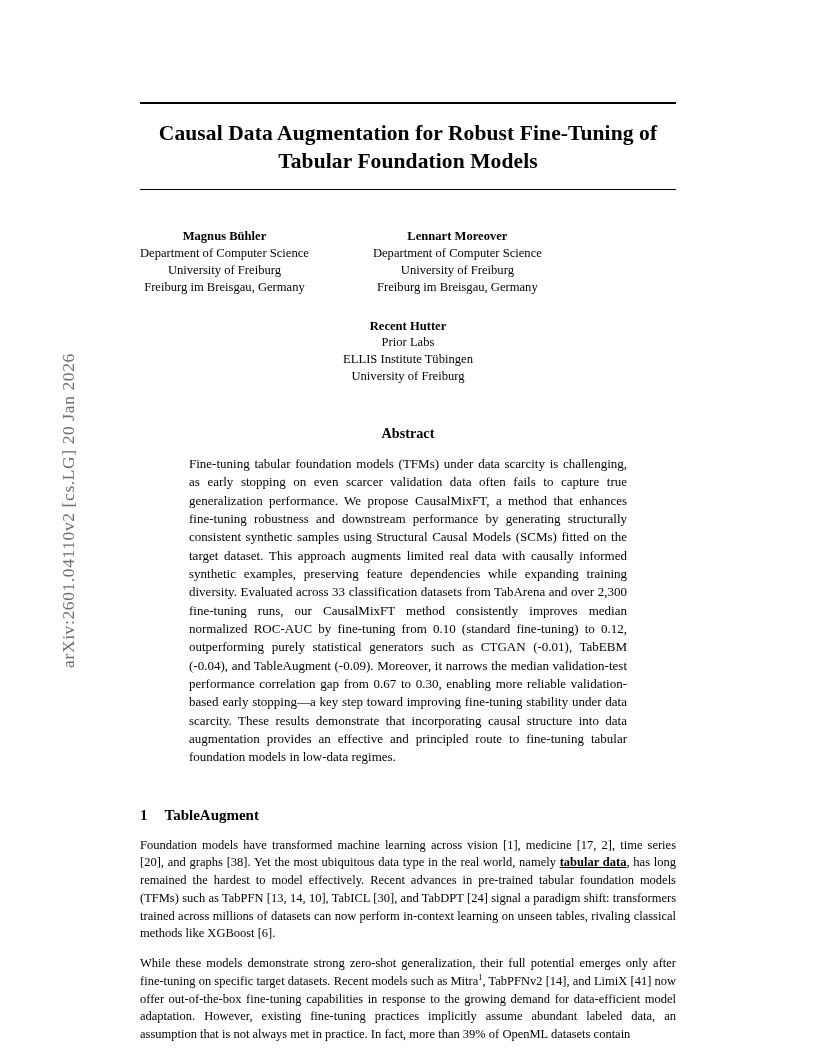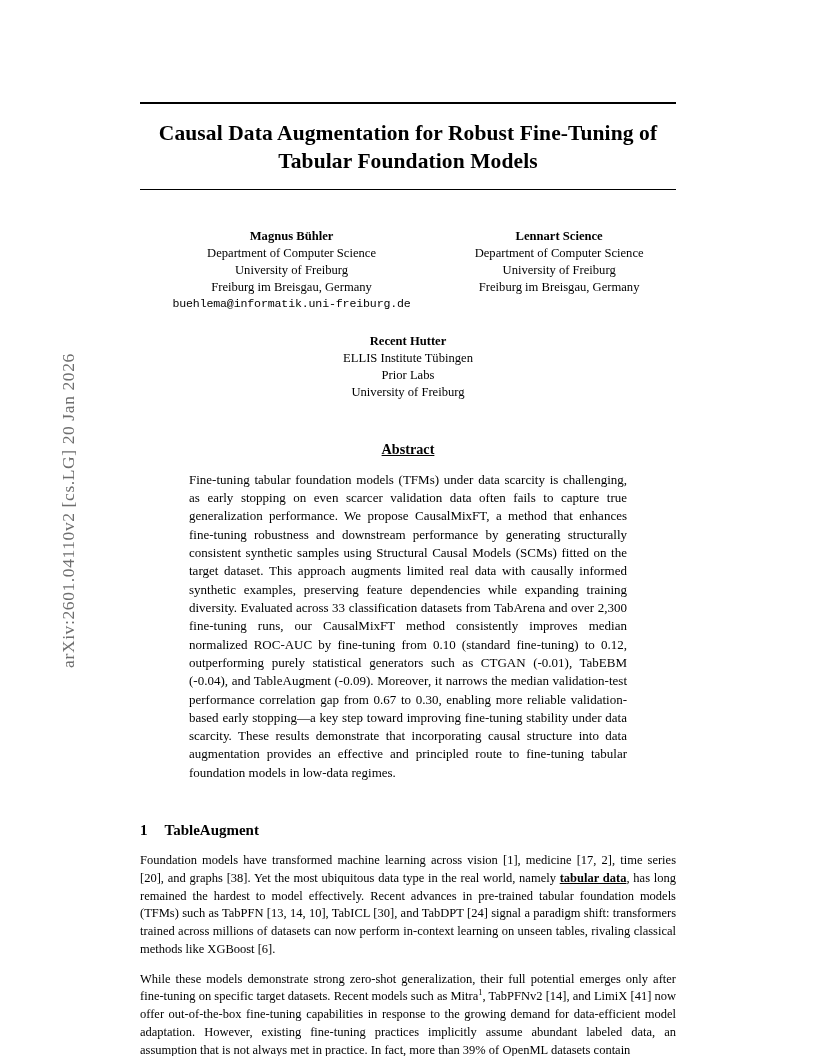--- a/index.html
+++ b/index.html
@@ -52,21 +52,20 @@
     font-size: 21.5px;
     font-weight: bold;
     text-align: center;
     line-height: 1.28;
     letter-spacing: 0.1px;
   }
 
   .authors {
     margin-top: 38px;
     display: flex;
-    justify-content: center;
     gap: 64px;
   }
   .author-block {
     text-align: center;
     font-size: 12.6px;
     line-height: 1.34;
   }
   .author-name { font-weight: bold; }
   .author-email {
     font-family: "Liberation Mono", monospace;
@@ -78,21 +77,20 @@
     text-align: center;
     font-size: 12.6px;
     line-height: 1.34;
   }
 
   .abstract-heading {
     margin-top: 40px;
     text-align: center;
     font-size: 14.2px;
     font-weight: bold;
-    text-decoration: underline;
   }
   .abstract-body {
     margin: 13px auto 0 auto;
     width: 438px;
     font-size: 13px;
     line-height: 1.41;
     text-align: justify;
     text-justify: inter-word;
     hyphens: manual;
   }
@@ -144,34 +142,33 @@
   <div class="title">Causal Data Augmentation for Robust Fine-Tuning of Tabular Foundation Models</div>
 
   <div class="rule rule-bottom"></div>
 
   <div class="authors">
     <div class="author-block">
       <div class="author-name">Magnus Bühler</div>
       <div>Department of Computer Science</div>
       <div>University of Freiburg</div>
       <div>Freiburg im Breisgau, Germany</div>
-      <div class="author-email">buehlema@informatik.uni-freiburg.de</div>
     </div>
     <div class="author-block">
-      <div class="author-name">Lennart Science</div>
+      <div class="author-name">Lennart Moreover</div>
       <div>Department of Computer Science</div>
       <div>University of Freiburg</div>
       <div>Freiburg im Breisgau, Germany</div>
     </div>
   </div>
 
   <div class="author-center">
     <div class="author-name">Recent Hutter</div>
+    <div>Prior Labs</div>
     <div>ELLIS Institute Tübingen</div>
-    <div>Prior Labs</div>
     <div>University of Freiburg</div>
   </div>
 
   <div class="abstract-heading">Abstract</div>
   <div class="abstract-body">Fine-tuning tabular foundation models (TFMs) under data scarcity is challenging, as early stopping on even scarcer validation data often fails to capture true generalization performance. We propose CausalMixFT, a method that enhances fine-tuning robustness and downstream performance by generating structurally consistent synthetic samples using Structural Causal Models (SCMs) fitted on the target dataset. This approach augments limited real data with causally informed synthetic examples, preserving feature dependencies while expanding training diversity. Evaluated across 33 classification datasets from TabArena and over 2,300 fine-tuning runs, our CausalMixFT method consistently improves median normalized ROC-AUC by fine-tuning from 0.10 (standard fine-tuning) to 0.12, outperforming purely statistical generators such as CTGAN (-0.01), TabEBM (-0.04), and TableAugment (-0.09). Moreover, it narrows the median validation-test performance correlation gap from 0.67 to 0.30, enabling more reliable validation-based early stopping—a key step toward improving fine-tuning stability under data scarcity. These results demonstrate that incorporating causal structure into data augmentation provides an effective and principled route to fine-tuning tabular foundation models in low-data regimes.</div>
 
   <div class="section-heading">
     <span>1</span>
     <span>TableAugment</span>
   </div>

